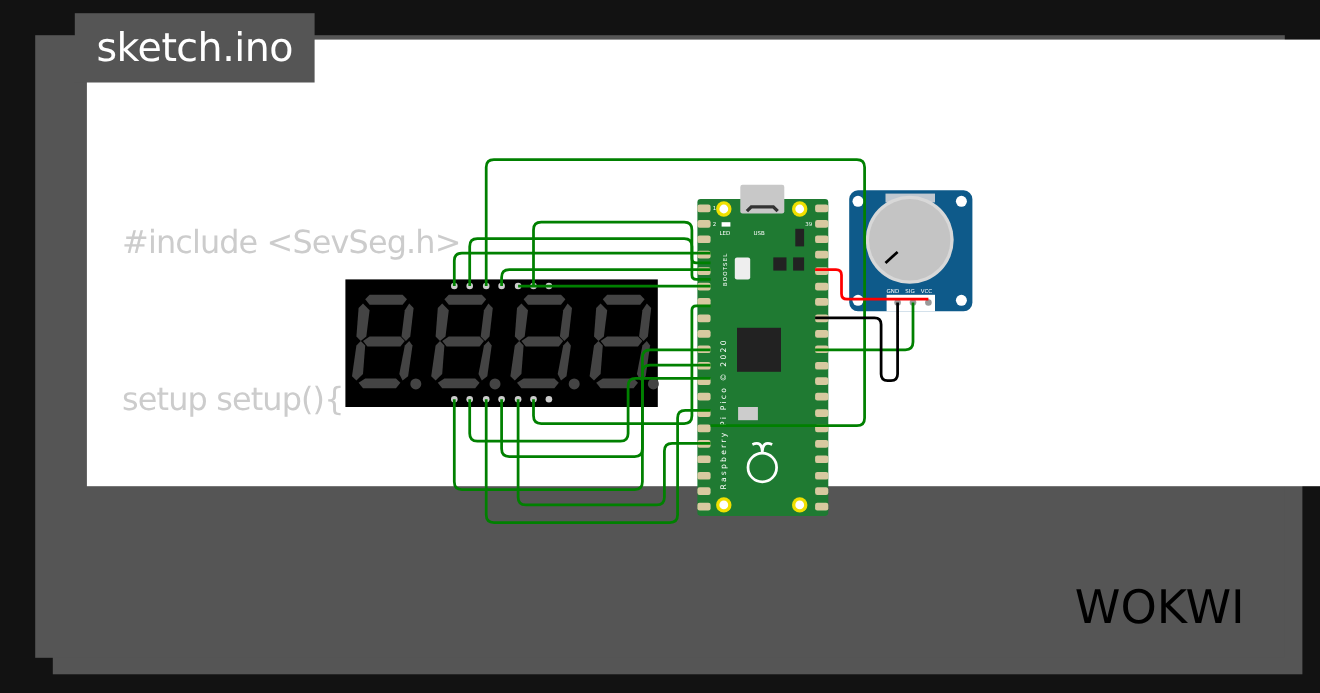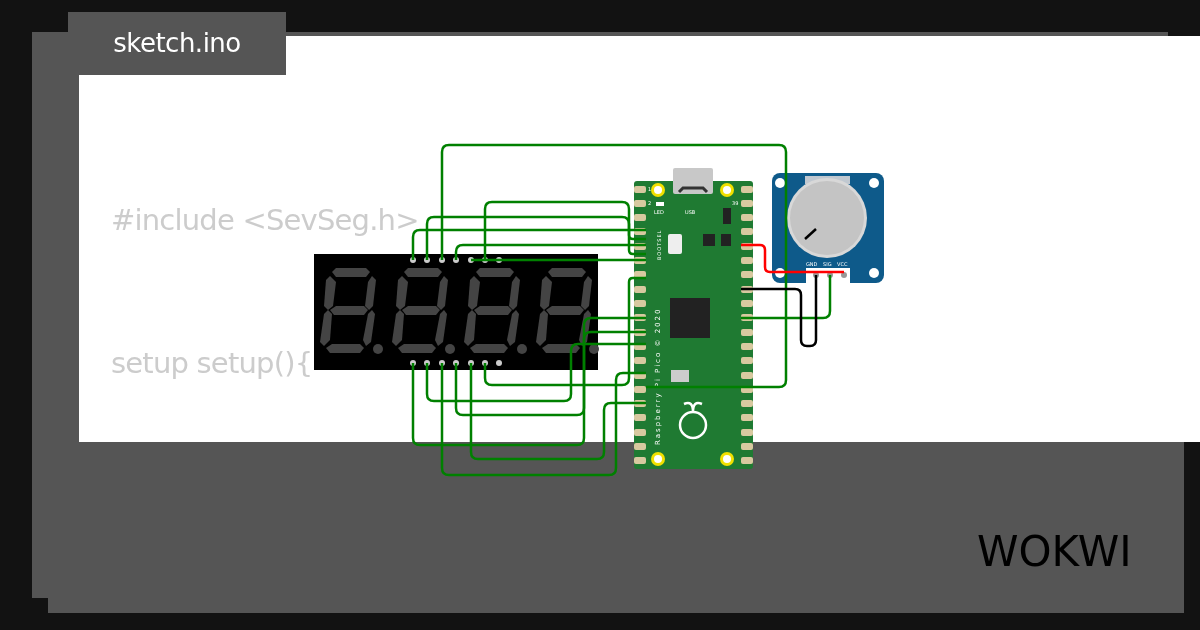--- a/index.html
+++ b/index.html
@@ -16,21 +16,21 @@
     position: absolute; left: 32px; top: 32px; width: 1136px; height: 566px;
     background: #555555;
   }
   .card {
     position: absolute; left: 36px; top: 36px; width: 1128px; height: 406px;
     background: #ffffff; overflow: hidden; margin-left: 43px;
   }
   .tab {
     position: absolute; left: 68px; top: 12px; height: 63px; width: 218px;
     background: #555555; color: #ffffff;
-    font-family: "DejaVu Sans", sans-serif; font-size: 26px;
+    font-family: "DejaVu Sans", sans-serif; font-size: 36px;
     line-height: 63px; text-align: center; z-index: 5; letter-spacing: -0.5px;
   }
   .code {
     position: absolute; left: 32px; top: 66px; margin: 0;
     font-family: "DejaVu Sans", sans-serif; font-size: 29px;
     color: #cccccc; line-height: 47.5px; white-space: pre;
     letter-spacing: -0.8px;
   }
   .code div { height: 47.5px; }
   .circuit { position: absolute; left: 0; top: 0; z-index: 3; }

